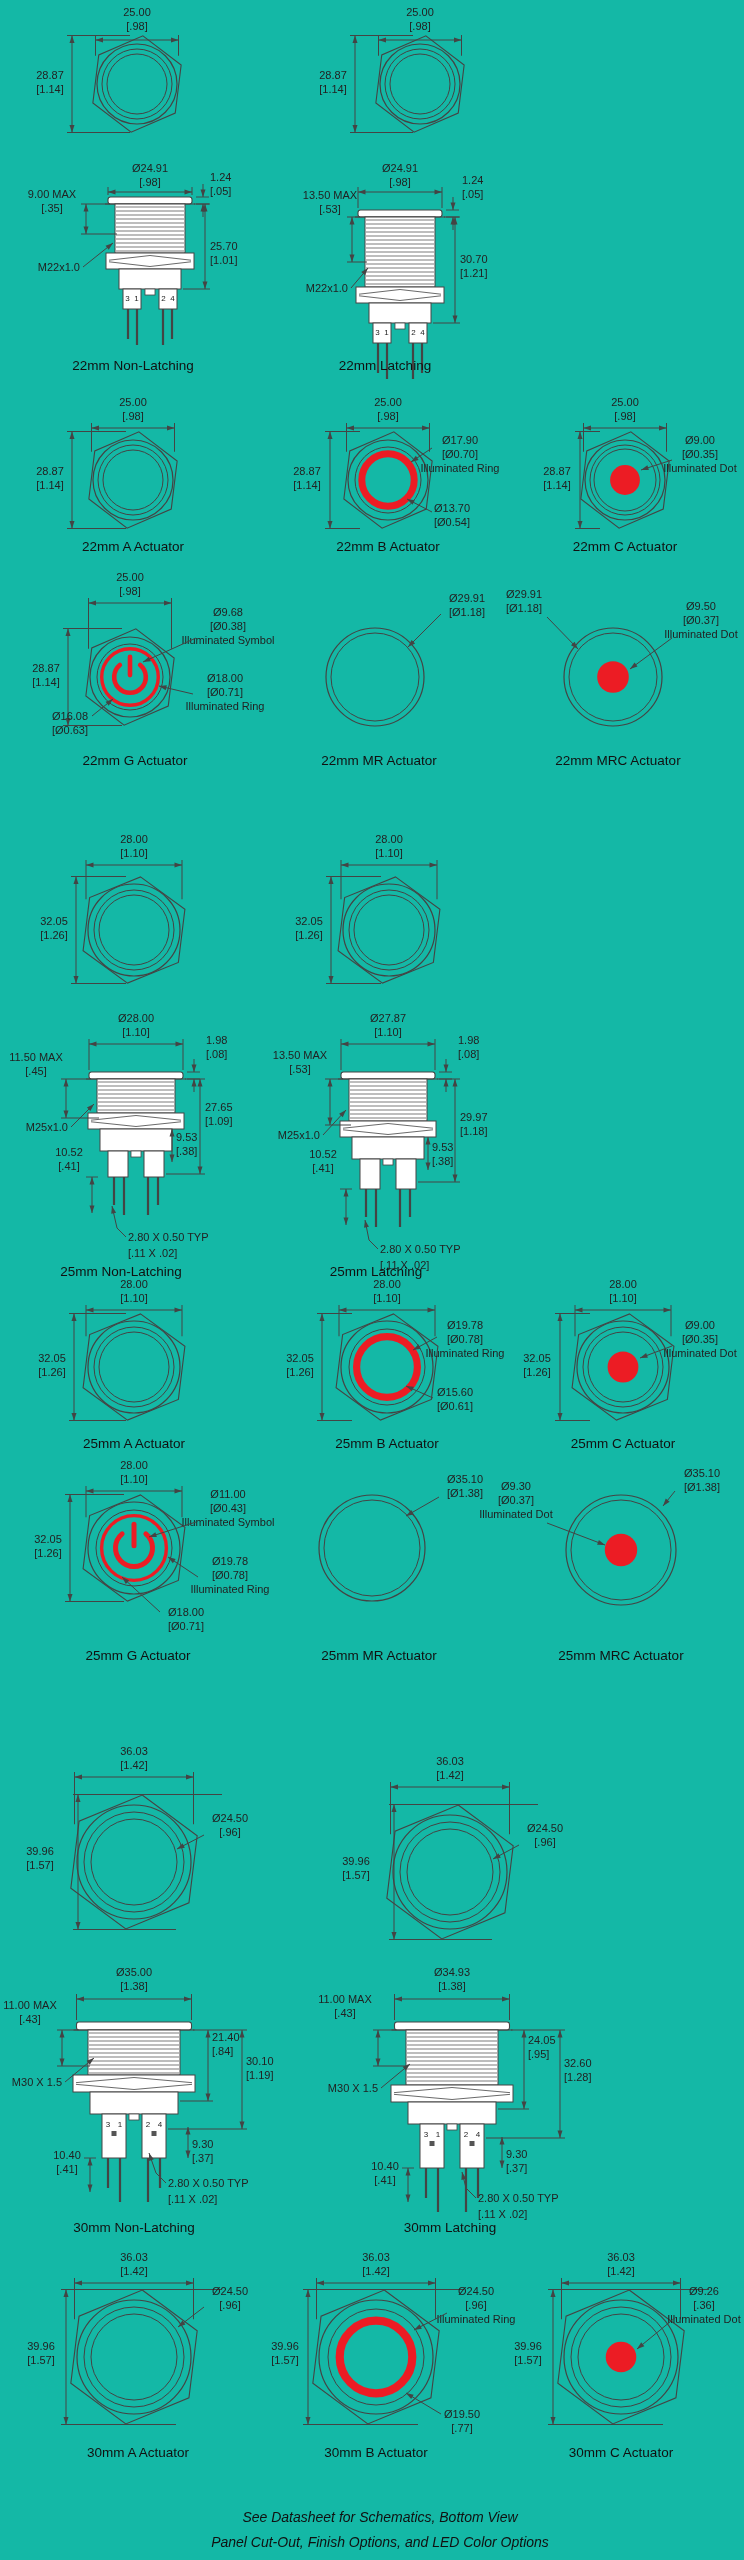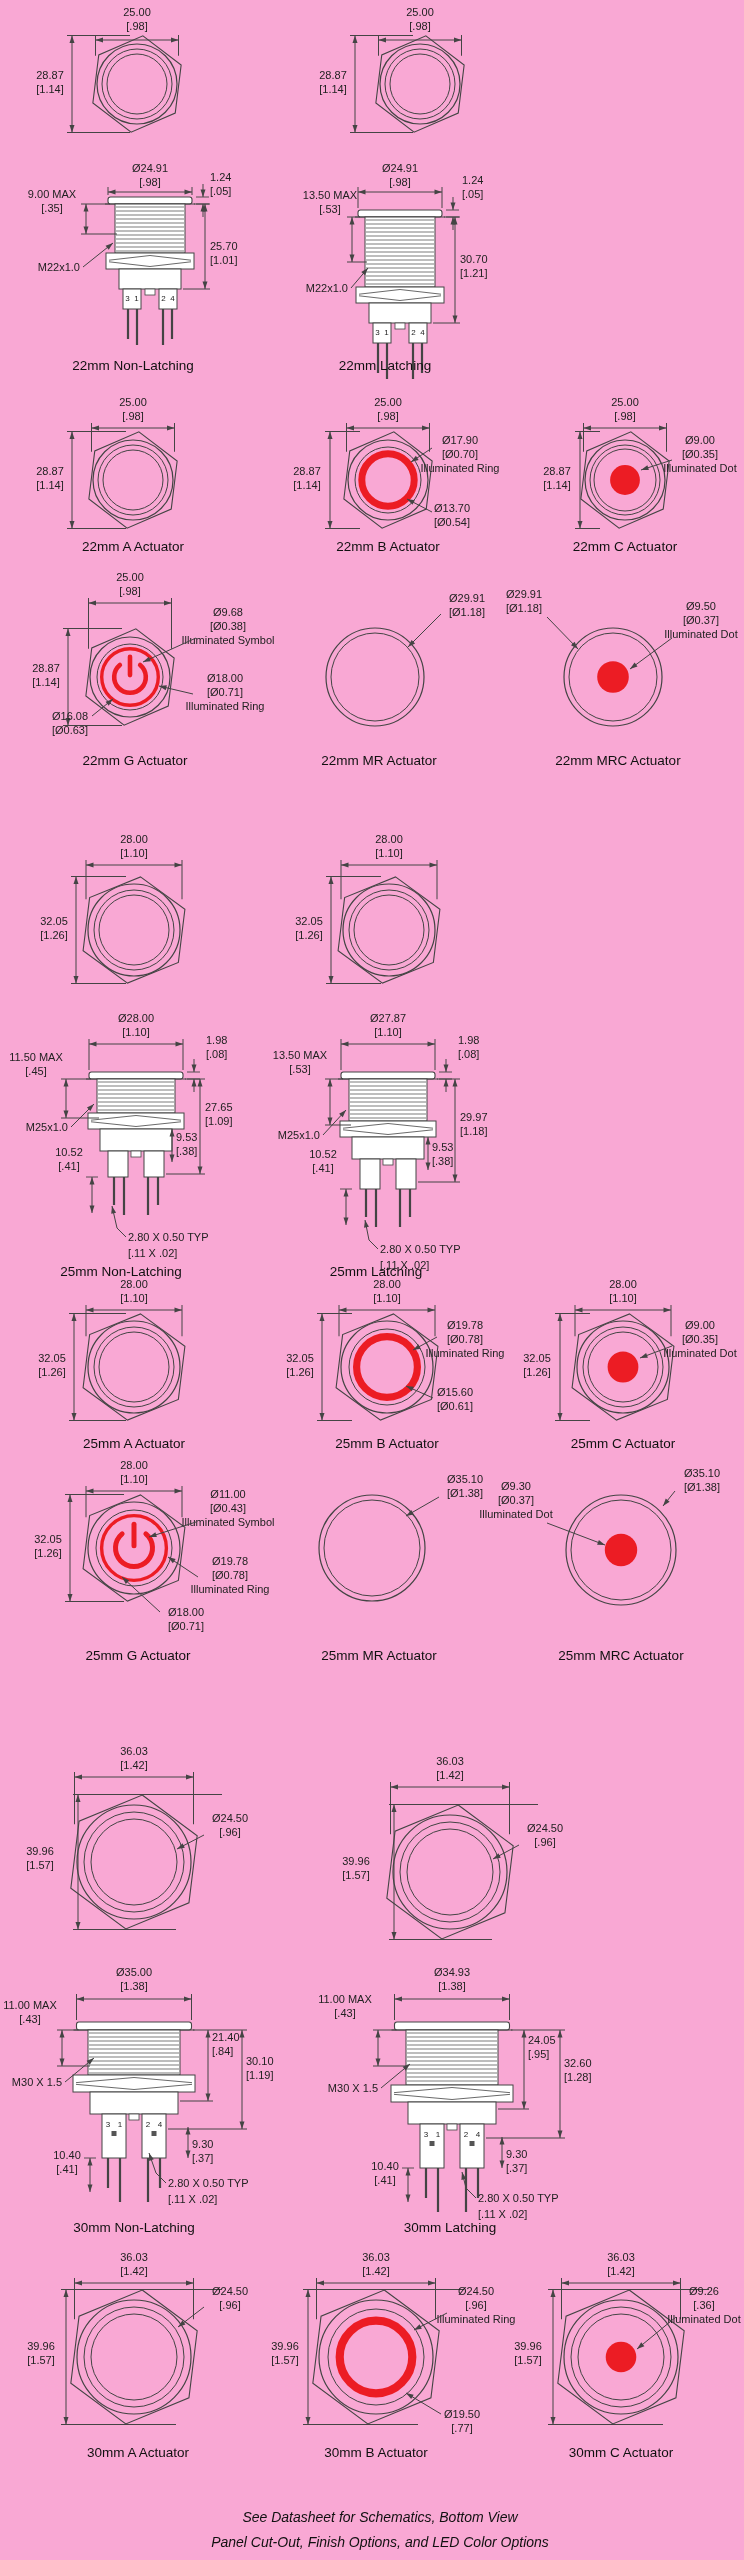--- a/index.html
+++ b/index.html
@@ -1,16 +1,16 @@
 <!DOCTYPE html>
 <html><head>
 <meta charset="utf-8">
 <style>
   html,body{margin:0;padding:0;background:#ffffff;}
-  .page{position:relative;width:744px;height:2560px;background:#f9a8d4;overflow:hidden;
+  .page{position:relative;width:744px;height:2560px;background:#14b8a6;overflow:hidden;
         font-family:"Liberation Sans", sans-serif;}
   svg text{font-family:"Liberation Sans", sans-serif;}
 </style>
 </head>
 <body>
 
 <div class="page">
   <svg id="drawing" width="744" height="2560" viewBox="0 0 744 2560" xmlns="http://www.w3.org/2000/svg">
       <g>
         <polygon points="137,35.5 178.5,59.75 178.5,108.25 137,132.5 95.5,108.25 95.5,59.75" fill="none" stroke="#444444" stroke-width="1.1" transform="rotate(7 137 84)"></polygon>

